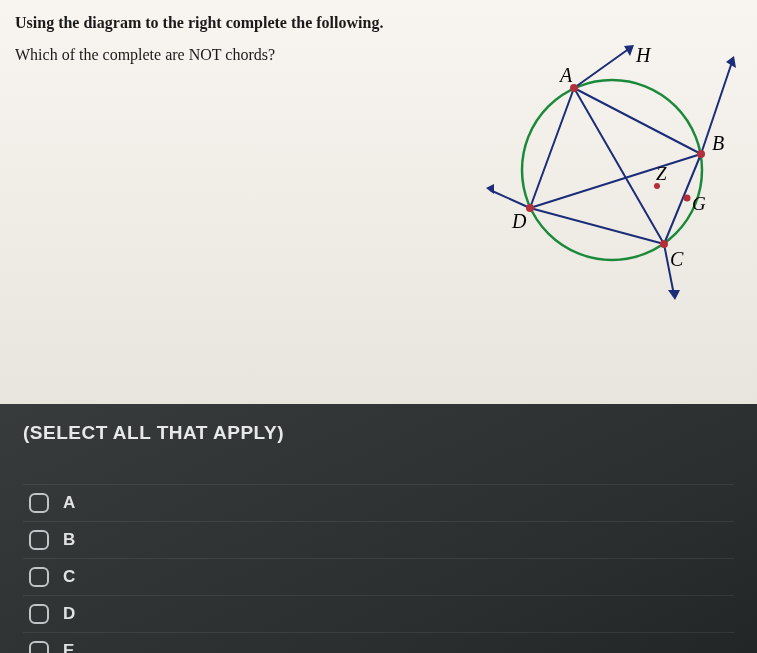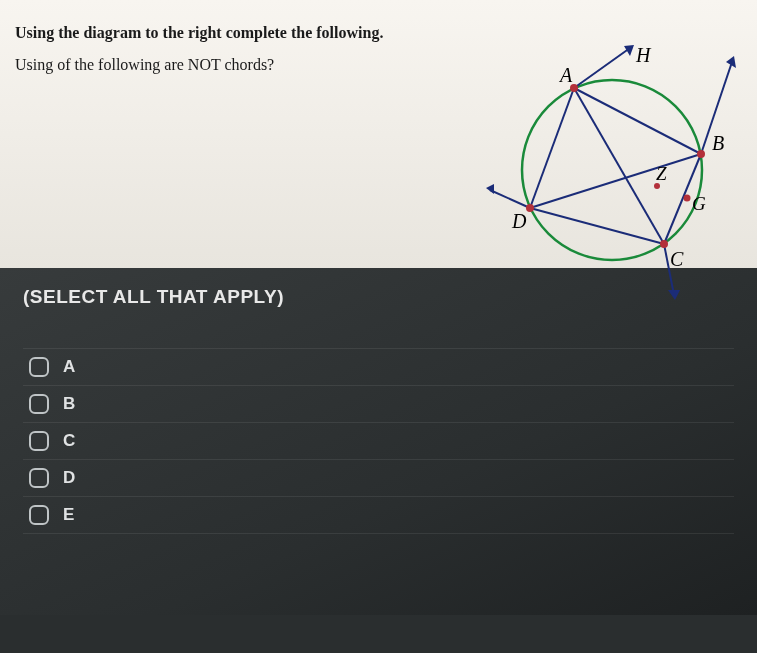--- a/index.html
+++ b/index.html
@@ -5,23 +5,23 @@
     * { margin: 0; padding: 0; box-sizing: border-box; }
     body {
       width: 757px;
       height: 653px;
       font-family: 'Times New Roman', serif;
       background: #2a2e2f;
       overflow: hidden;
     }
     .question-area {
       background: linear-gradient(to bottom, #f8f5f0 0%, #e8e5de 100%);
-      padding: 24px 15px 15px 15px;
+      padding: 14px 15px 15px 15px;
       position: relative;
-      height: 268px;
+      height: 404px;
     }
     .instruction {
       font-size: 16px;
       font-weight: bold;
       color: #1a1a1a;
       margin-bottom: 14px;
     }
     .question {
       font-size: 16px;
       color: #1a1a1a;
@@ -84,21 +84,21 @@
       font-size: 17px;
       font-weight: bold;
       color: #e0e2e3;
     }
   </style>
 </head>
 <body>
 
 <div class="question-area">
   <div class="instruction">Using the diagram to the right complete the following.</div>
-  <div class="question">Using of the following are NOT chords?</div>
+  <div class="question">Which of the complete are NOT chords?</div>
 
   <svg class="diagram" viewBox="0 0 260 260">
     <circle cx="130" cy="130" r="90" fill="none" stroke="#1a8a3a" stroke-width="2.5"></circle>
 
     <line x1="48" y1="168" x2="8" y2="150" stroke="#1b2c78" stroke-width="2"></line>
     <polygon points="4,148 12,144 12,154" fill="#1b2c78"></polygon>
 
     <line x1="92" y1="48" x2="148" y2="8" stroke="#1b2c78" stroke-width="2"></line>
     <polygon points="152,5 142,6 148,16" fill="#1b2c78"></polygon>
 

